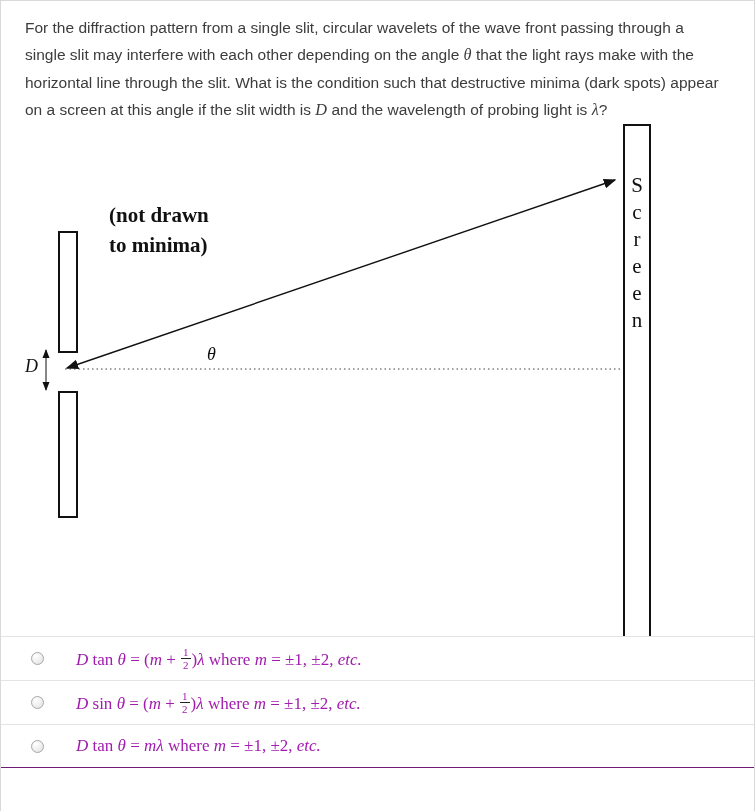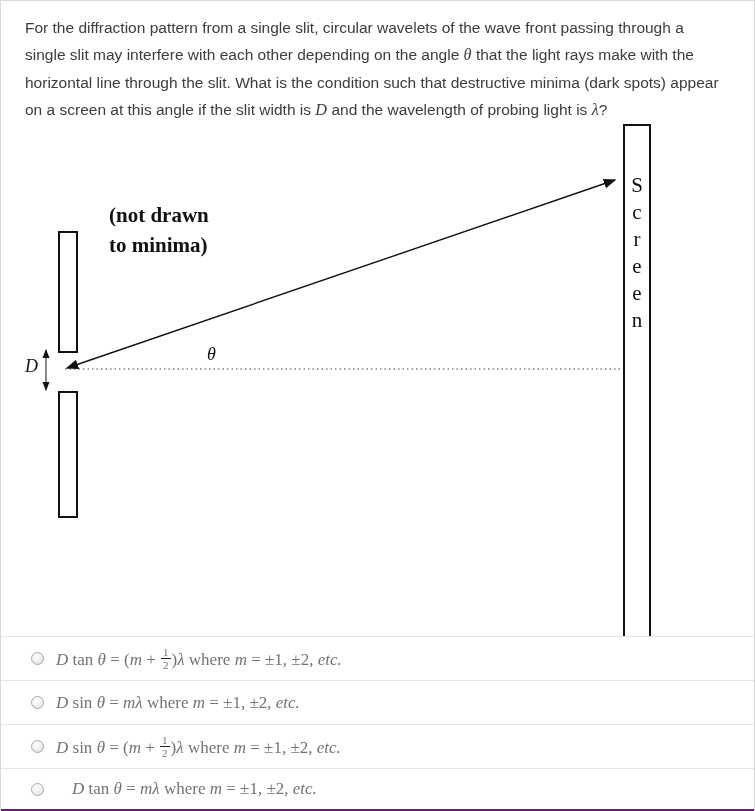--- a/index.html
+++ b/index.html
@@ -45,28 +45,28 @@
     position:absolute; left:24px; top:232px; font-family:"Liberation Serif", serif;
     font-style:italic; font-size:18px; color:#111;
   }
 
   
   .options { position:absolute; left:0; top:635px; width:755px; }
   .option-row {
     height:44px; border-top:1px solid #e4e4e4; display:flex; align-items:center;
     padding-left:30px; background:#fff; cursor:pointer;
   }
-  .option-row:last-child { border-bottom:3px solid #701a75;gap:16px; }
+  .option-row:last-child { border-bottom:1px solid #701a75; }
   .radio {
     width:13px; height:13px; border-radius:50%; border:1px solid #a8a8a8;
     background: radial-gradient(circle at 35% 30%, #ffffff 0%, #e9e9e9 70%, #d9d9d9 100%);
     margin-right:12px; flex:0 0 auto;
   }
   .option-label {
-    font-family:"Liberation Serif", serif; font-size:17px; color:#737373;
+    font-family:"Liberation Serif", serif; font-size:17px; color:#a21caf;margin-left:20px;
   }
   .option-label .seg-r { font-style:normal; }
   .frac {
     display:inline-block; vertical-align:-0.4em; text-align:center;
     font-size:11px; line-height:1.1; margin:0 1px; font-style:normal;
   }
   .fnum { display:block; border-bottom:1px solid #222; padding:0 2px; }
   .fden { display:block; }
   .fnum:empty, .fden:empty { display:none; border:none; }
 </style>
@@ -115,24 +115,20 @@
     <div class="dlabel">D</div>
   </div>
 
   <div class="options">
     <div class="option-row">
       <span class="radio"></span>
       <span class="option-label"><span class="seg-i">D</span><span class="seg-r"> tan </span><span class="seg-i">θ</span><span class="seg-r"> = (</span><span class="seg-i">m</span><span class="seg-r"> + </span><span class="frac"><span class="fnum">1</span><span class="fden">2</span></span><span class="seg-r">)</span><span class="seg-i">λ</span><span class="seg-r"> where </span><span class="seg-i">m</span><span class="seg-r"> = ±1, ±2, </span><span class="seg-i">etc.</span></span>
     </div>
     <div class="option-row">
       <span class="radio"></span>
-      <span class="option-label"><span class="seg-i">D</span><span class="seg-r"> sin </span><span class="seg-i">θ</span><span class="seg-r"> = </span><span class="seg-i">mλ</span><span class="seg-r"> where </span><span class="seg-i">m</span><span class="seg-r"> = ±1, ±2, </span><span class="seg-i">etc.</span></span>
-    </div>
-    <div class="option-row">
-      <span class="radio"></span>
       <span class="option-label"><span class="seg-i">D</span><span class="seg-r"> sin </span><span class="seg-i">θ</span><span class="seg-r"> = (</span><span class="seg-i">m</span><span class="seg-r"> + </span><span class="frac"><span class="fnum">1</span><span class="fden">2</span></span><span class="seg-r">)</span><span class="seg-i">λ</span><span class="seg-r"> where </span><span class="seg-i">m</span><span class="seg-r"> = ±1, ±2, </span><span class="seg-i">etc.</span></span>
     </div>
     <div class="option-row">
       <span class="radio"></span>
       <span class="option-label"><span class="seg-i">D</span><span class="seg-r"> tan </span><span class="seg-i">θ</span><span class="seg-r"> = </span><span class="seg-i">mλ</span><span class="seg-r"> where </span><span class="seg-i">m</span><span class="seg-r"> = ±1, ±2, </span><span class="seg-i">etc.</span></span>
     </div>
   </div>
 
 </div>
 

